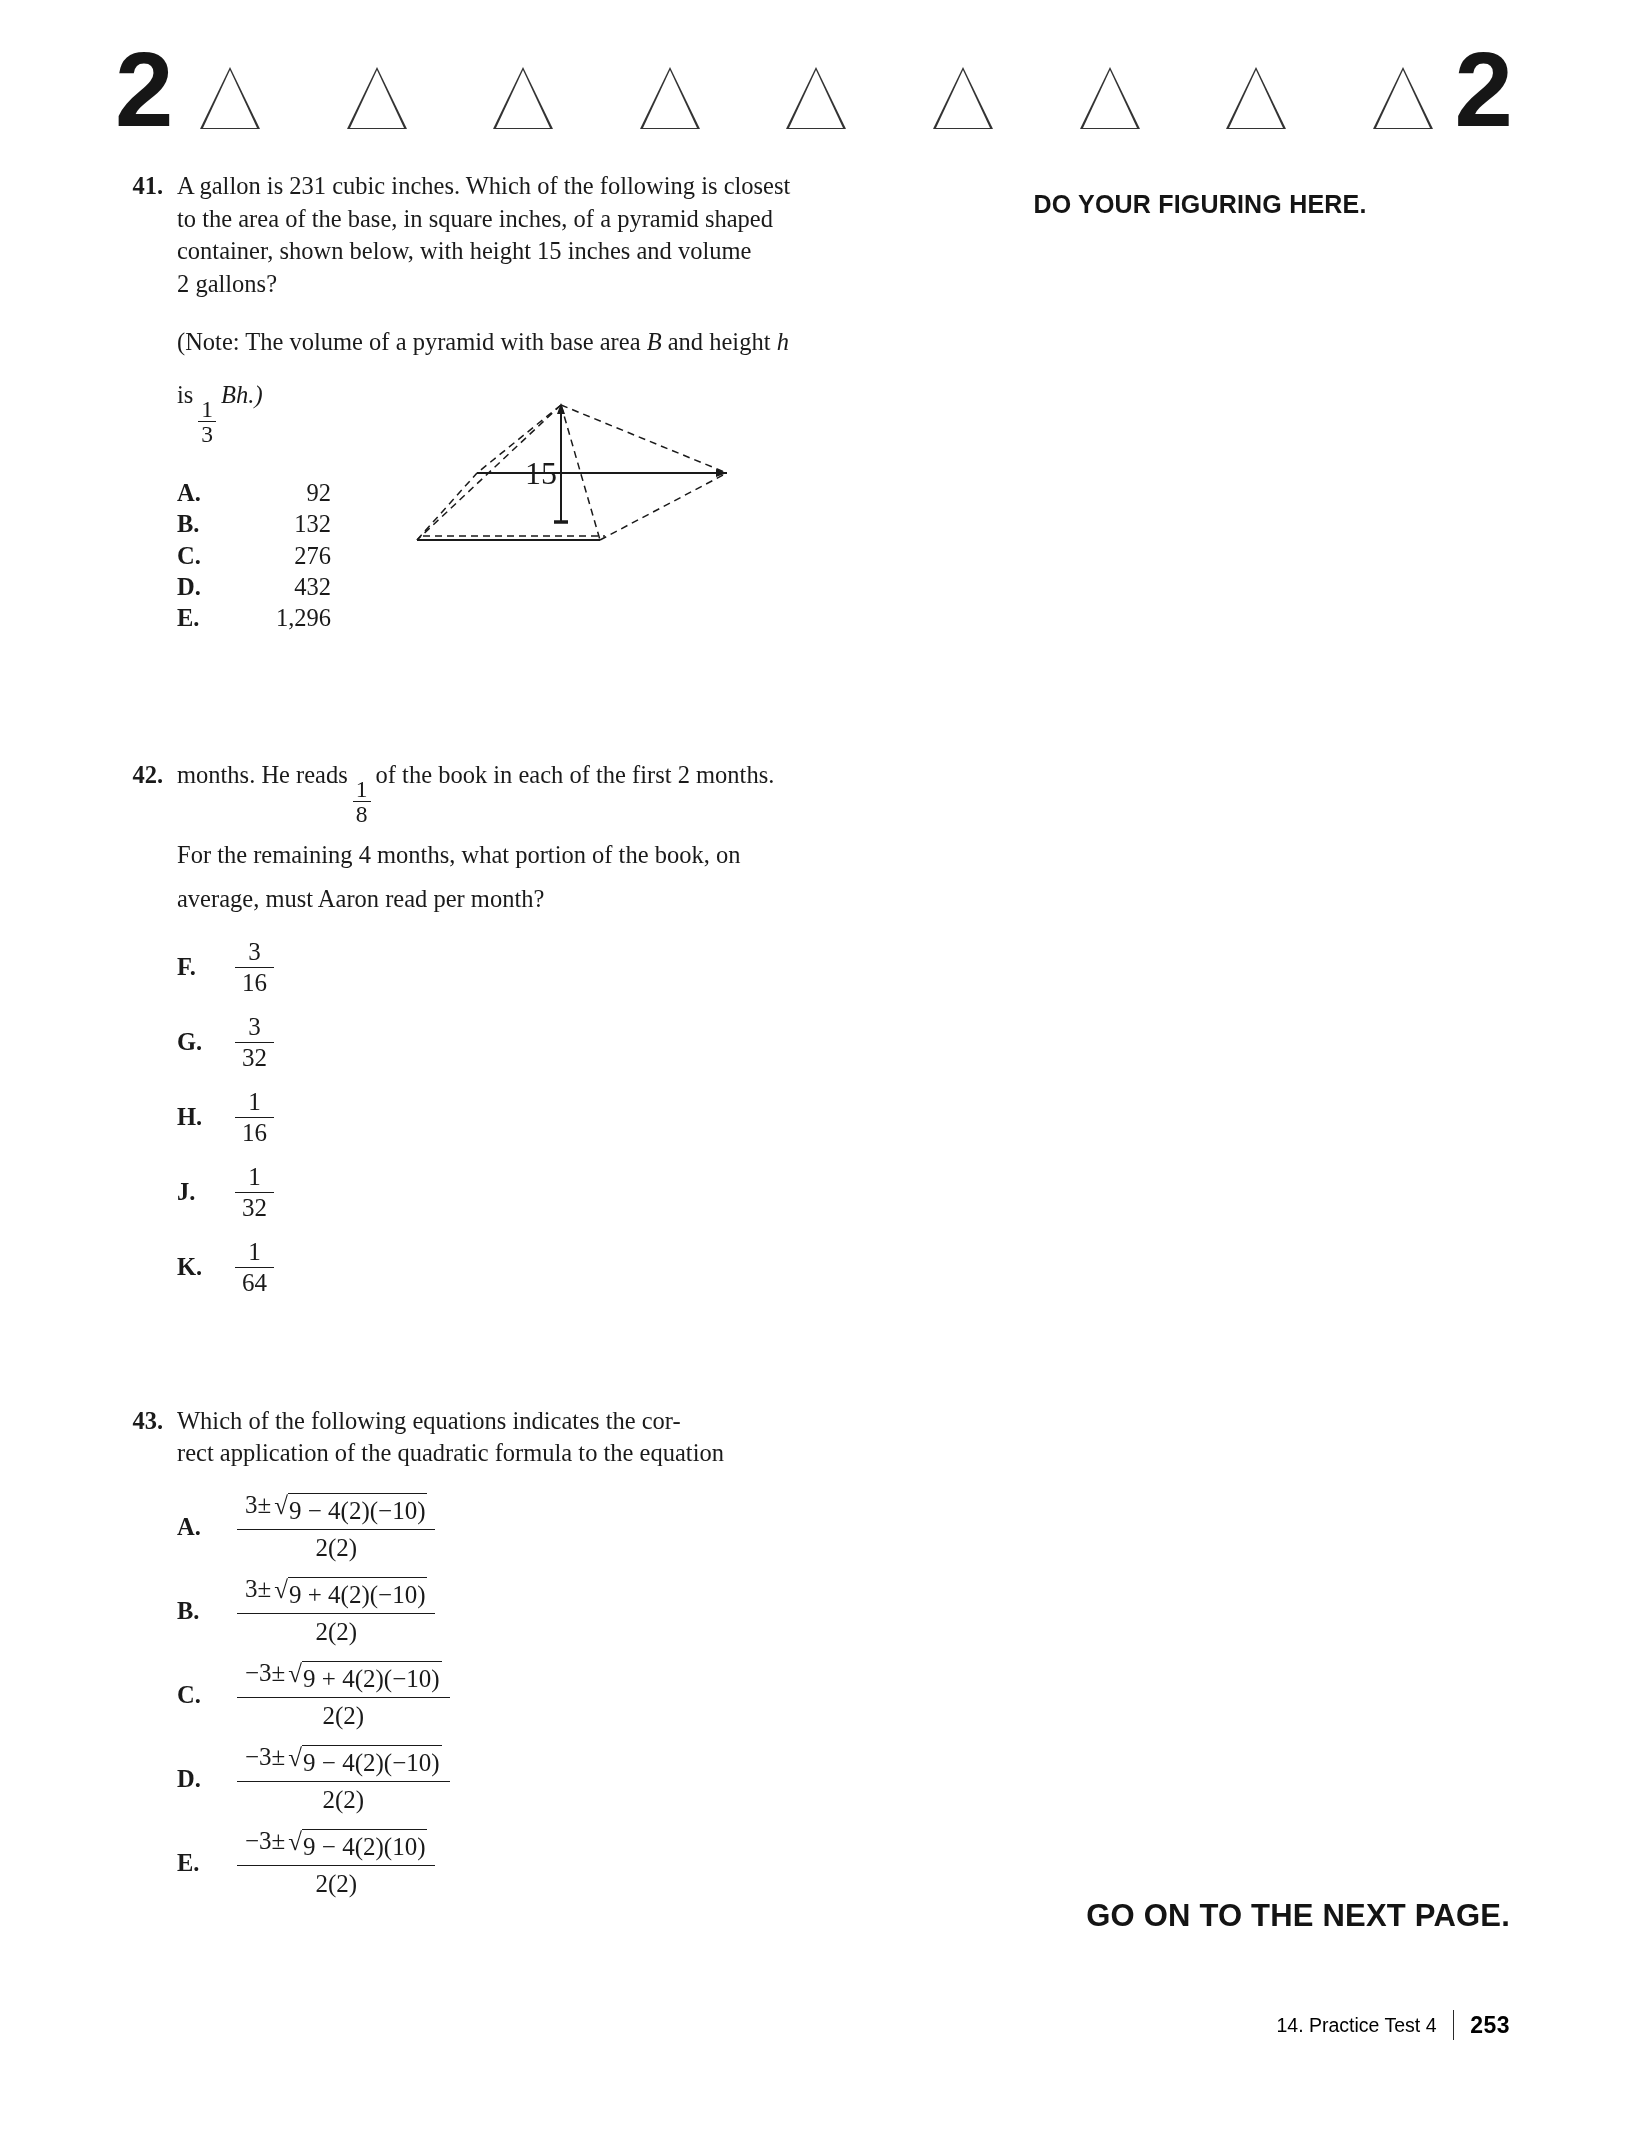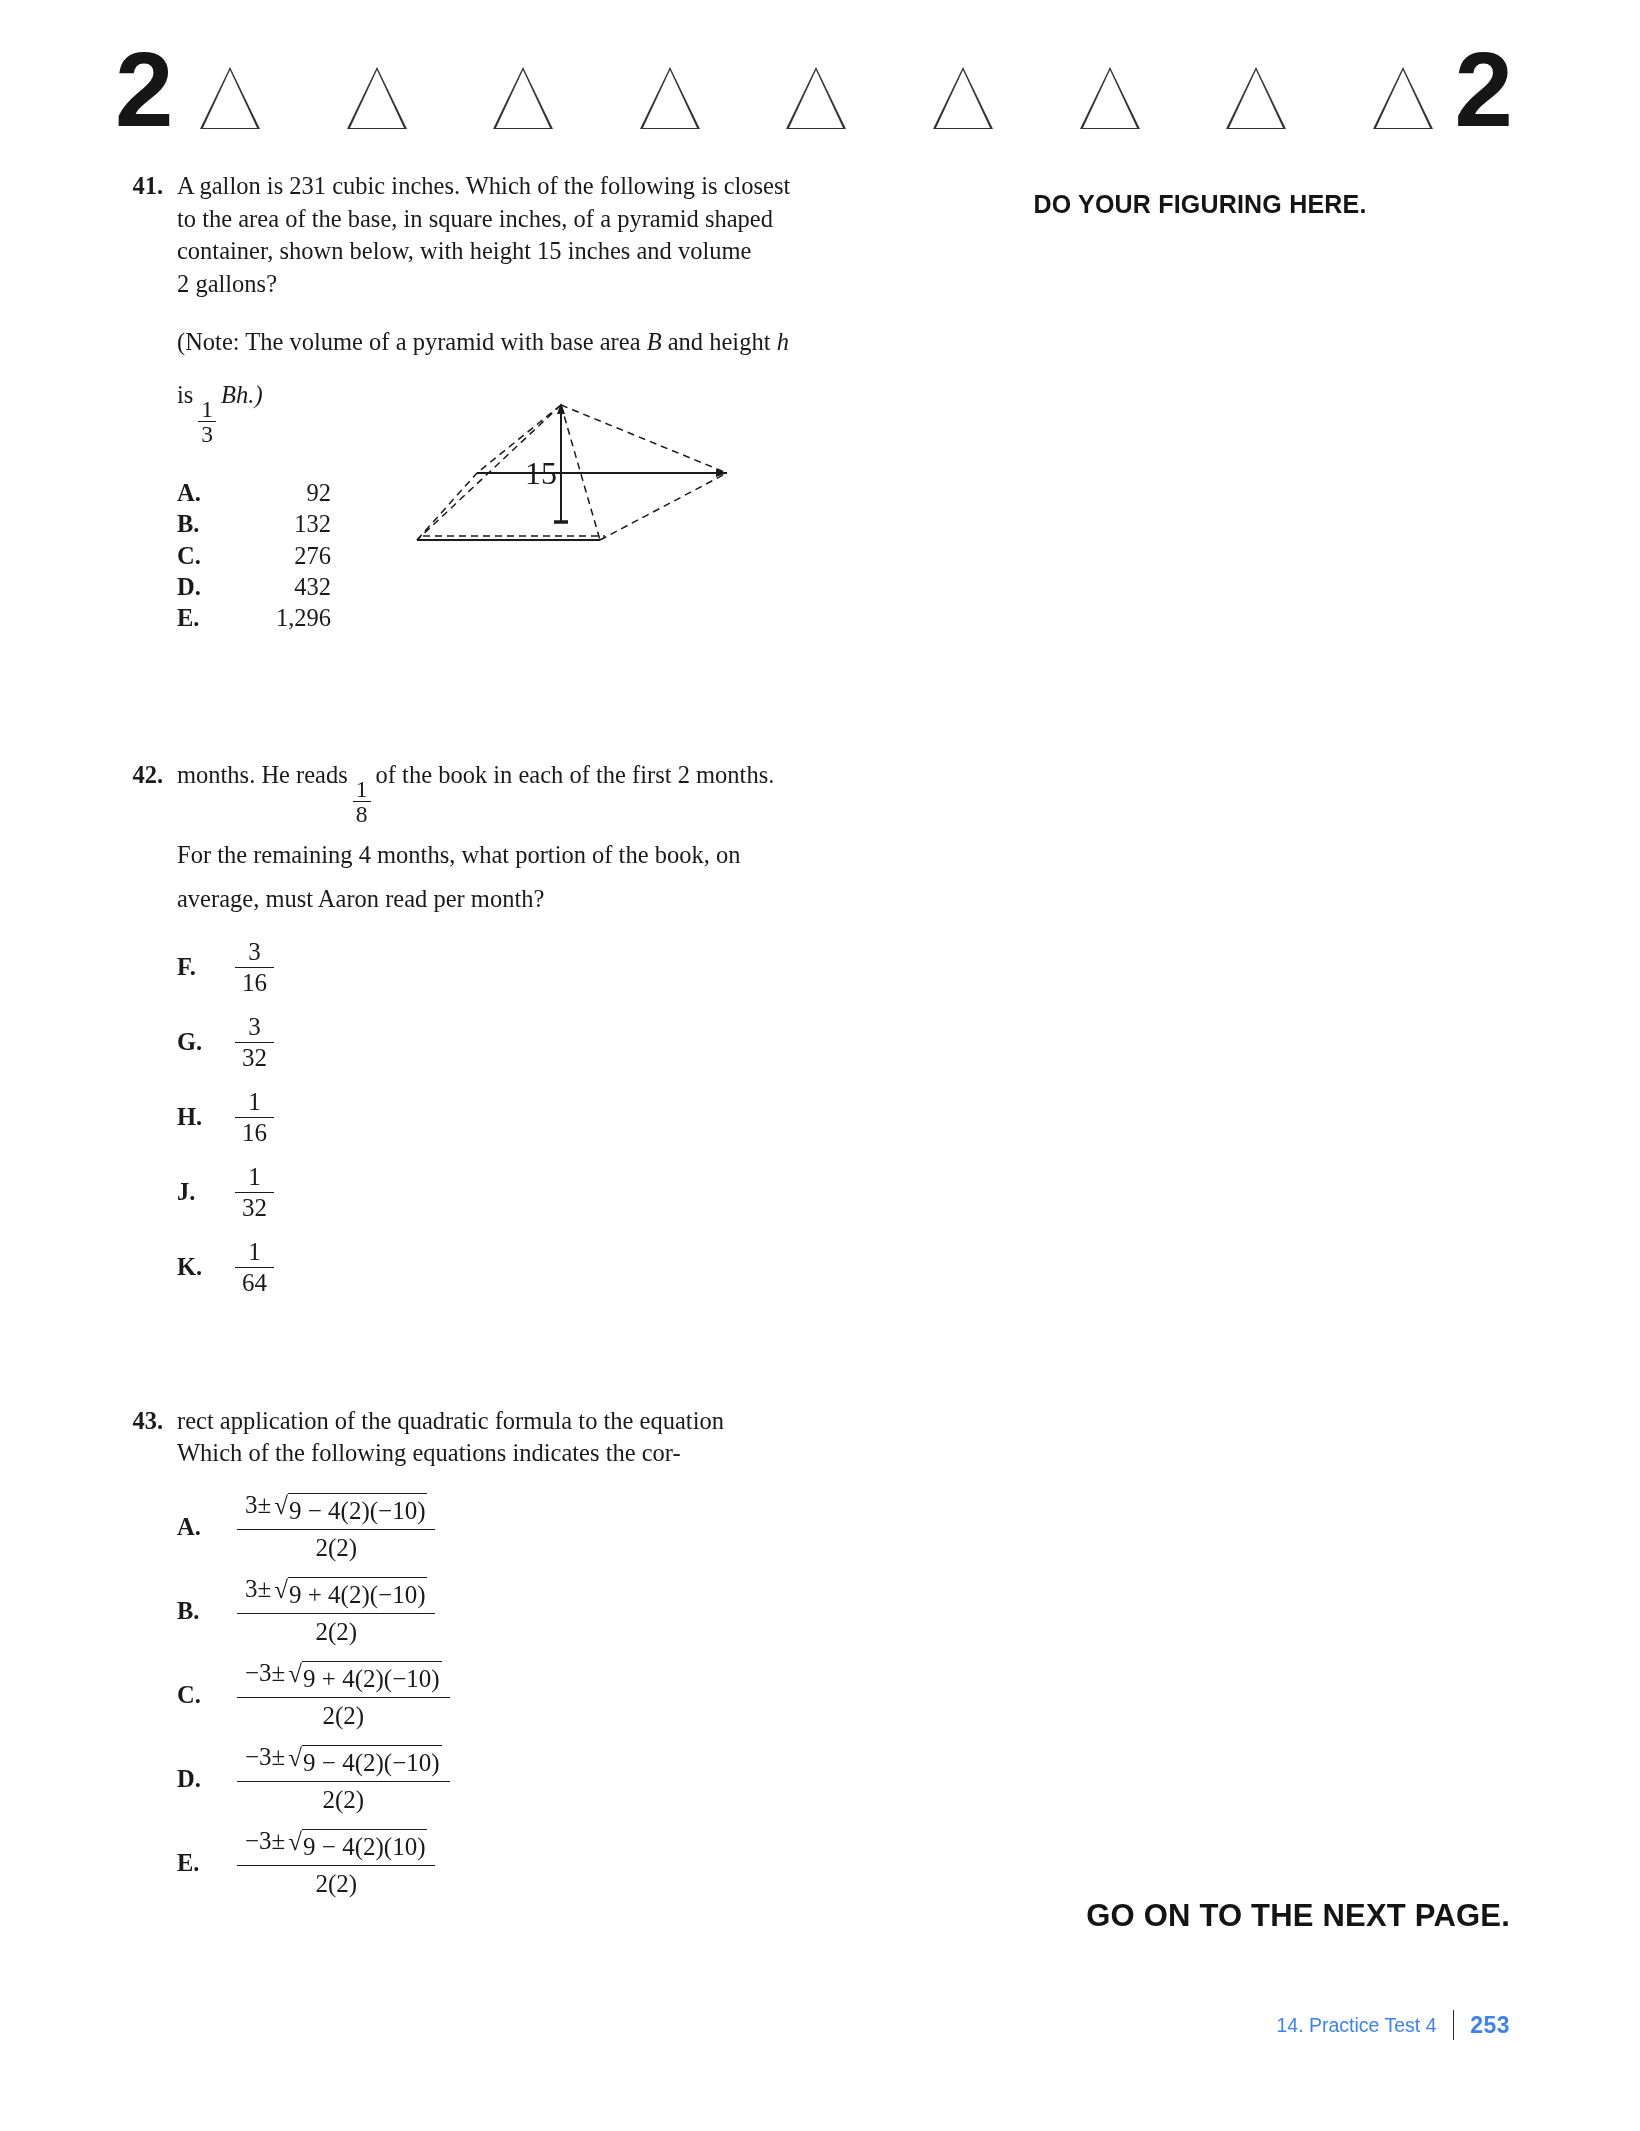--- a/index.html
+++ b/index.html
@@ -240,21 +240,21 @@
     color: #141414;
   }
   .footer {
     position: absolute;
     right: 130px;
     top: 2010px;
     display: flex;
     align-items: center;
     font-family: "Liberation Sans", "DejaVu Sans", sans-serif;
     font-size: 19.5px;
-    color: #3b82f6;
+    color: #000000;
   }
   .footer .sep {
     display: inline-block;
     width: 1.6px;
     height: 30px;
     background: #2a2a2a;
     margin: 0 16px;
   }
   .footer .pageno {
     font-weight: bold;
@@ -382,22 +382,22 @@
             <span class="num">1</span>
             <span class="den">64</span>
           </span>
         </div>
       </div>
     </div>
 
     <div class="question" style="margin-top:108px">
       <div class="q-num">43.</div>
       <div class="q-body q-stem">
+        <p class="just">Which of the following equations indicates the cor-</p>
         <p class="just">rect application of the quadratic formula to the equation</p>
-        <p class="just">Which of the following equations indicates the cor-</p>
       </div>
 
       <div class="choices-quad">
         <div class="choice">
           <span class="letter">A.</span>
           <span class="qfrac">
             <span class="num">
               <span>3±</span>
               <span class="radical">
                 <span class="radsym">√</span>

